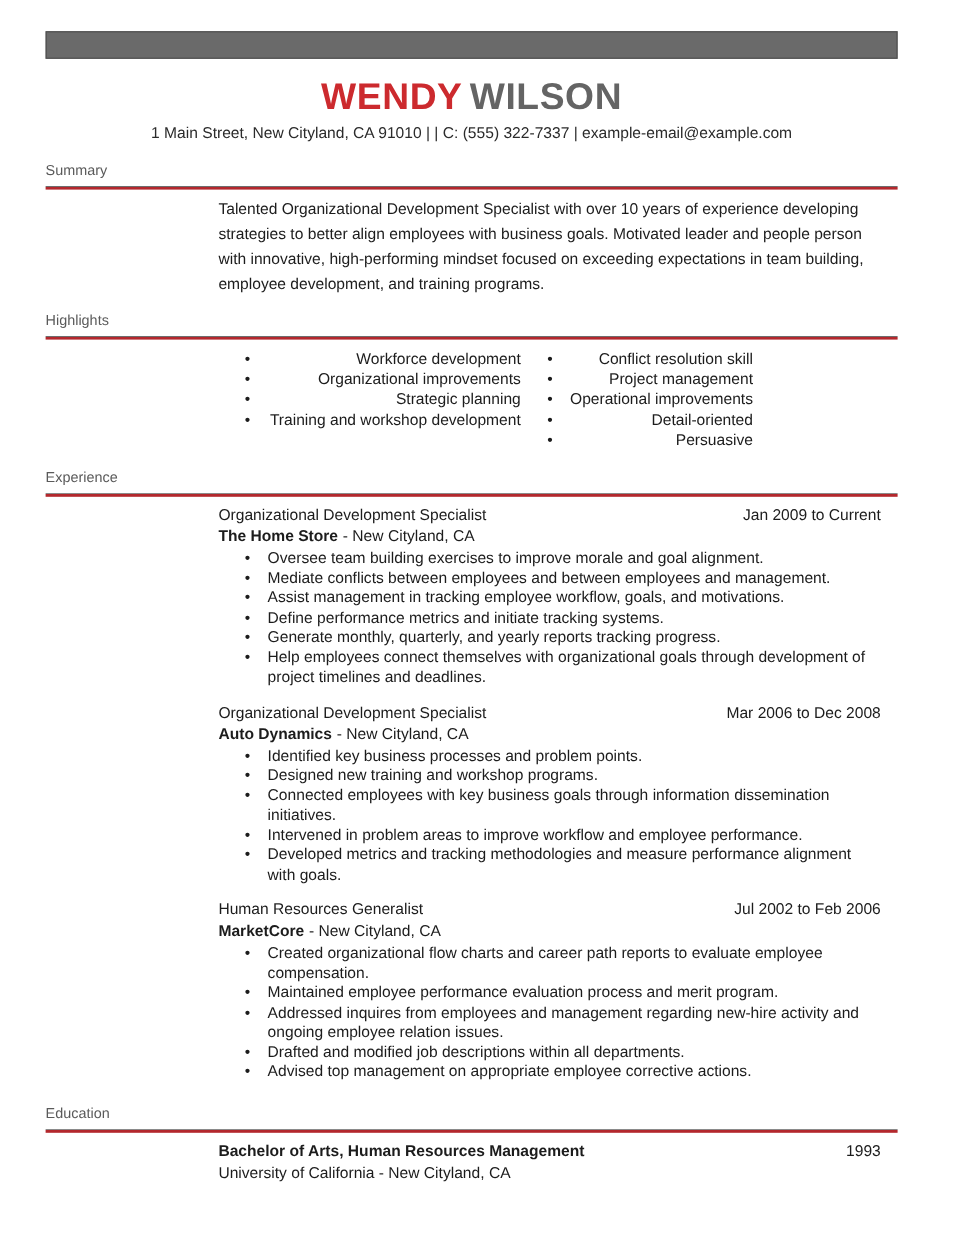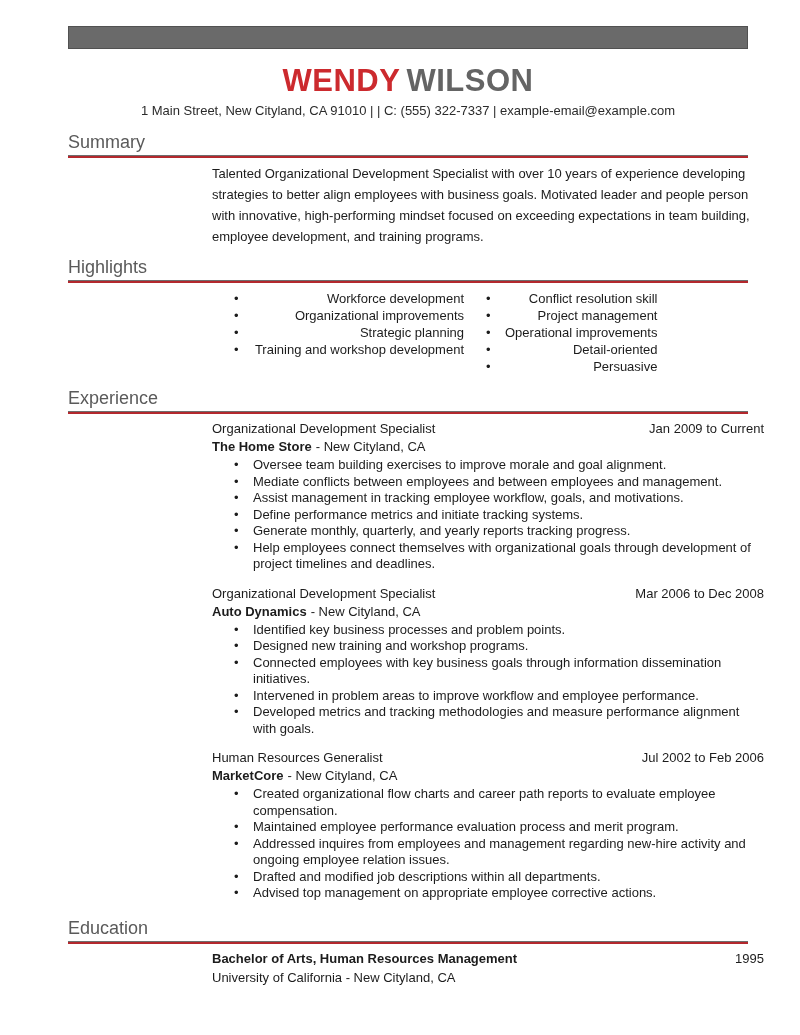--- a/index.html
+++ b/index.html
@@ -3,21 +3,21 @@
 <meta charset="utf-8">
 <style>
   html, body { margin: 0; padding: 0; }
   body {
     width: 800px; height: 1035px;
     background: #ffffff;
     font-family: "Liberation Sans", sans-serif;
     color: #1c1c1c;
     overflow: hidden;
   }
-  .page { padding: 26px 52px 0 68px; }
+  .page { padding: 26px 52px 0 38px; }
 
   .top-bar {
     height: 21px;
     background: #6a6a6a;
     border: 1px solid #515151;
   }
 
   .name {
     text-align: center;
     font-size: 31px;
@@ -31,21 +31,21 @@
 
   .contact {
     text-align: center;
     font-size: 13px;
     color: #2b2b2b;
     margin-top: 5px;
     line-height: 16px;
   }
 
   .section-heading {
-    font-size: 18px;
+    font-size: 12px;
     color: #5a5a5a;
     line-height: 21px;
   }
   .rule {
     height: 3px;
     margin-top: 2px;
     background: linear-gradient(to bottom, #6e6e6e 0, #6e6e6e 1px, #b3282d 1px, #b3282d 3px);
   }
 
   .sec-summary    { margin-top: 13px; }
@@ -192,19 +192,19 @@
       </ul>
     </div>
   </div>
 
   <div class="sec-education">
     <div class="section-heading">Education</div>
     <div class="rule"></div>
     <div class="edu">
       <div class="edu-header">
         <span class="degree">Bachelor of Arts, Human Resources Management</span>
-        <span class="edu-year">1995</span>
+        <span class="edu-year">1993</span>
       </div>
       <div class="school">University of California - New Cityland, CA</div>
     </div>
   </div>
 
 </div>
 
 </body></html>

